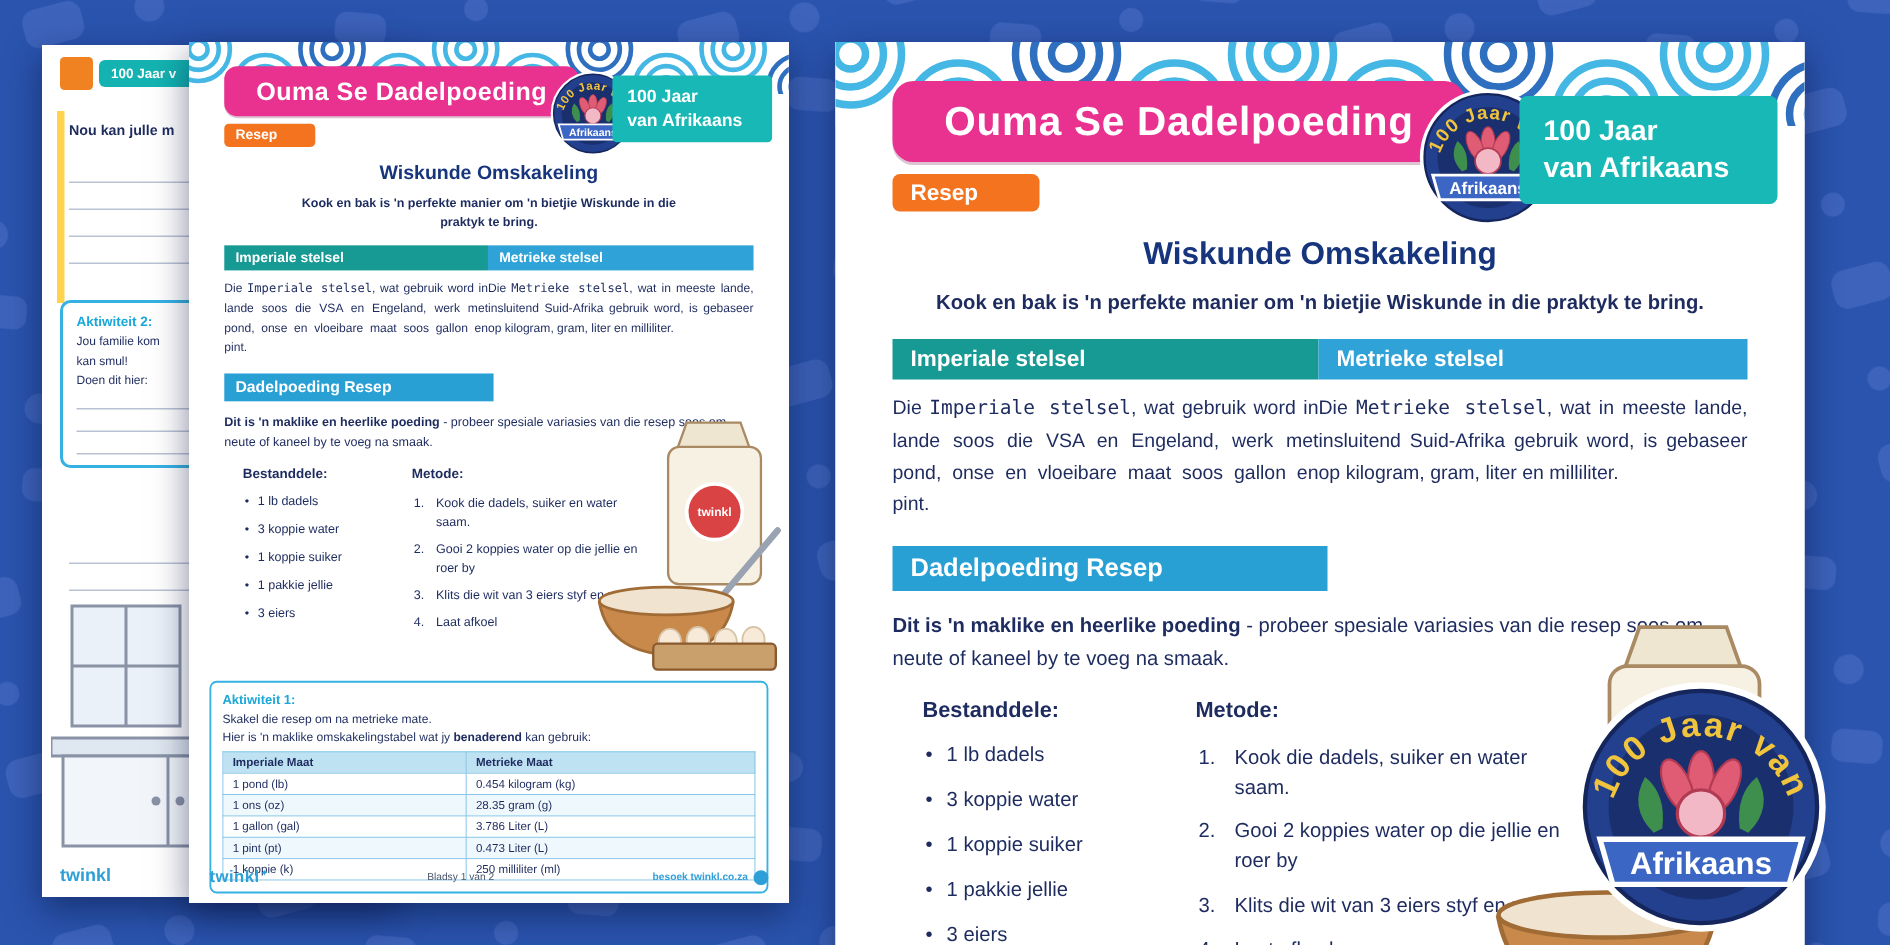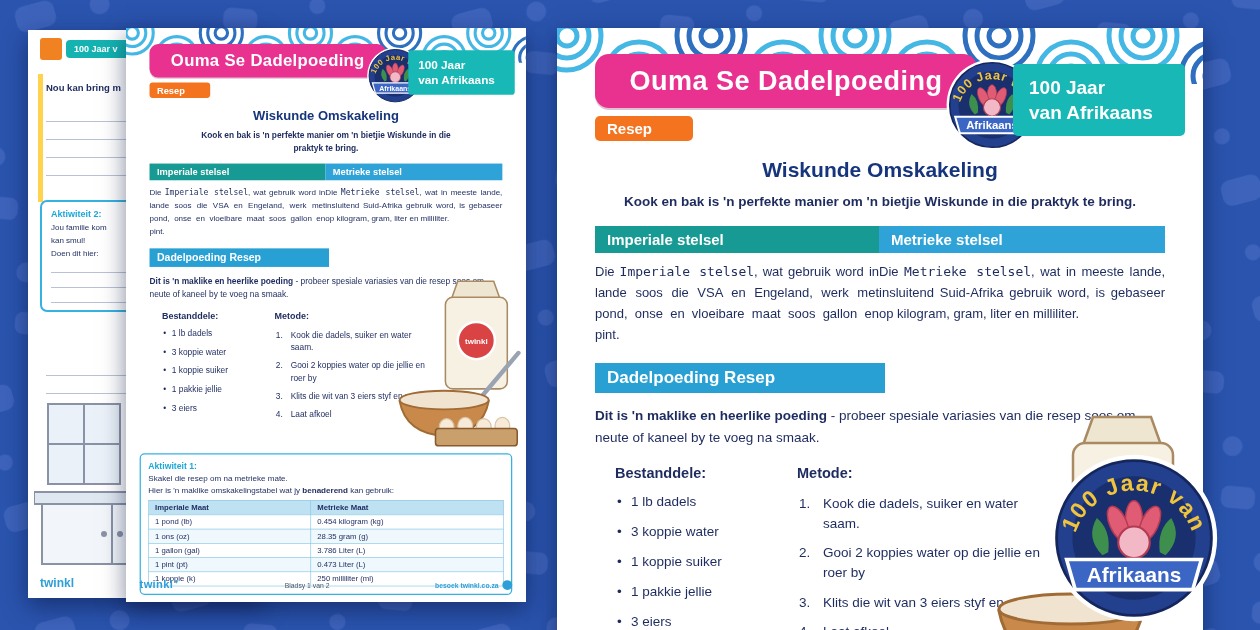--- a/index.html
+++ b/index.html
@@ -115,21 +115,21 @@
     </pattern>
   </defs>
   <rect width="1260" height="630" fill="#2a54ae"></rect>
   <rect width="1260" height="630" fill="url(#bgp)"></rect>
 </svg>
 
 <div class="page page2-thumb">
   <div class="p2-orange"></div>
   <div class="p2-brandbar">100 Jaar v</div>
   <div class="p2-yellow"></div>
-  <div class="p2-prompt">Nou kan bring m</div>
+  <div class="p2-prompt">Nou kan julle m</div>
   <div class="p2-lines">
     <div class="wline"></div>
     <div class="wline"></div>
     <div class="wline"></div>
     <div class="wline"></div>
   </div>
   <div class="p2-akt">
     <div class="p2-akt-title">Aktiwiteit 2:</div>
     <p>Jou familie kom</p>
     <p>kan smul!</p>

